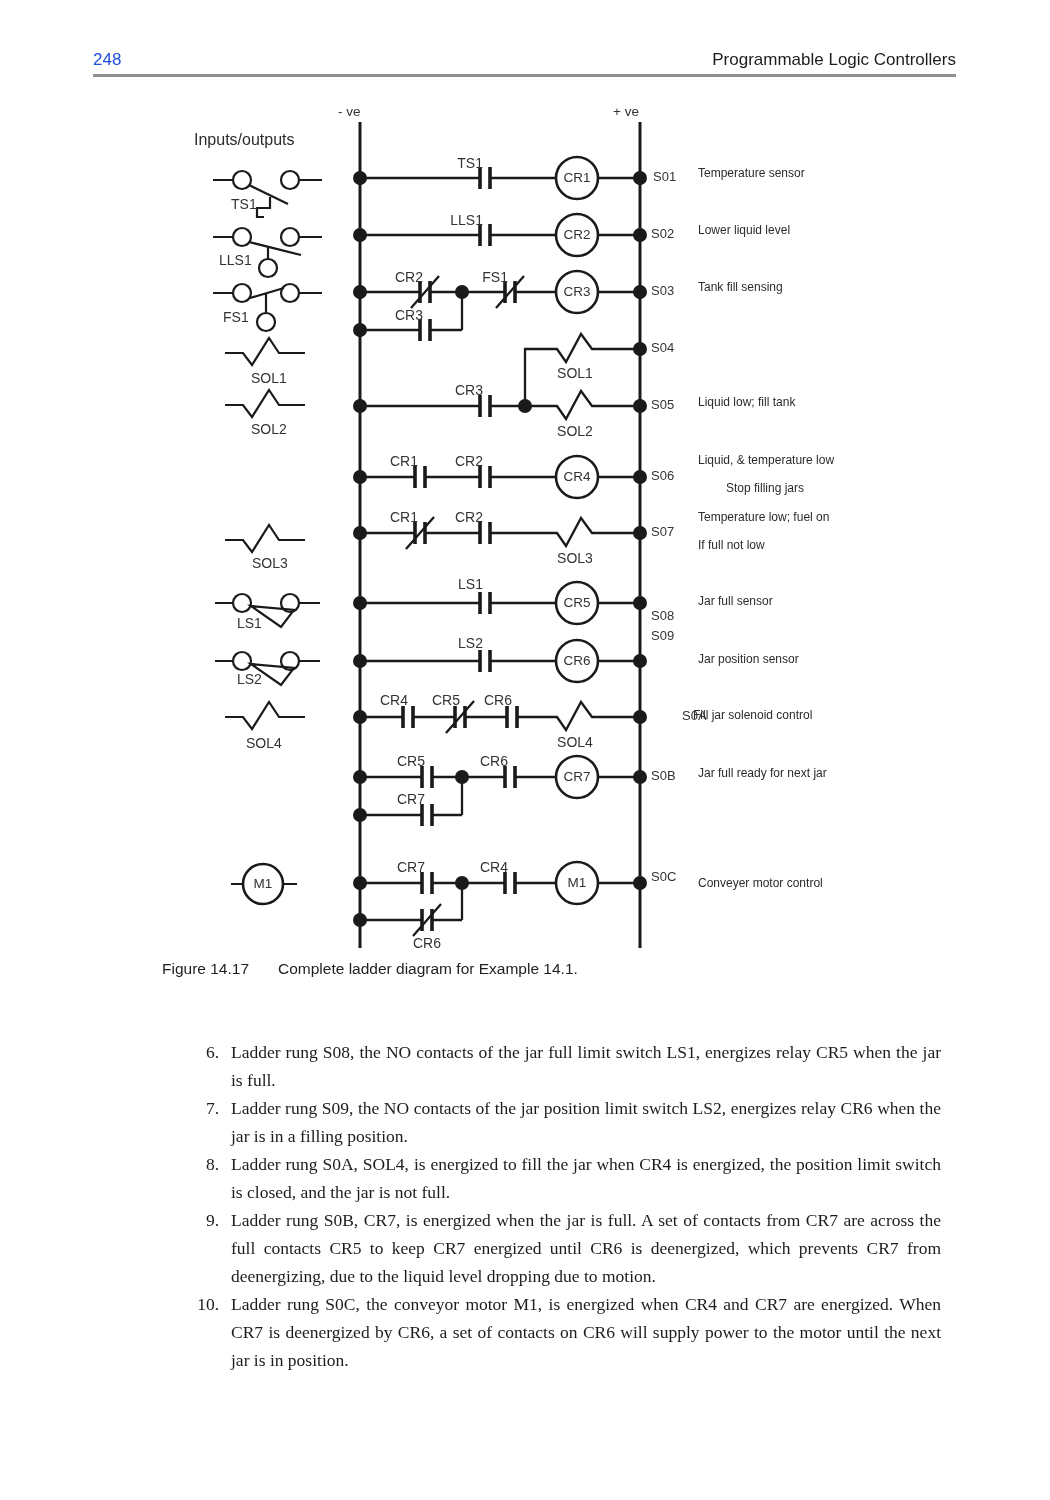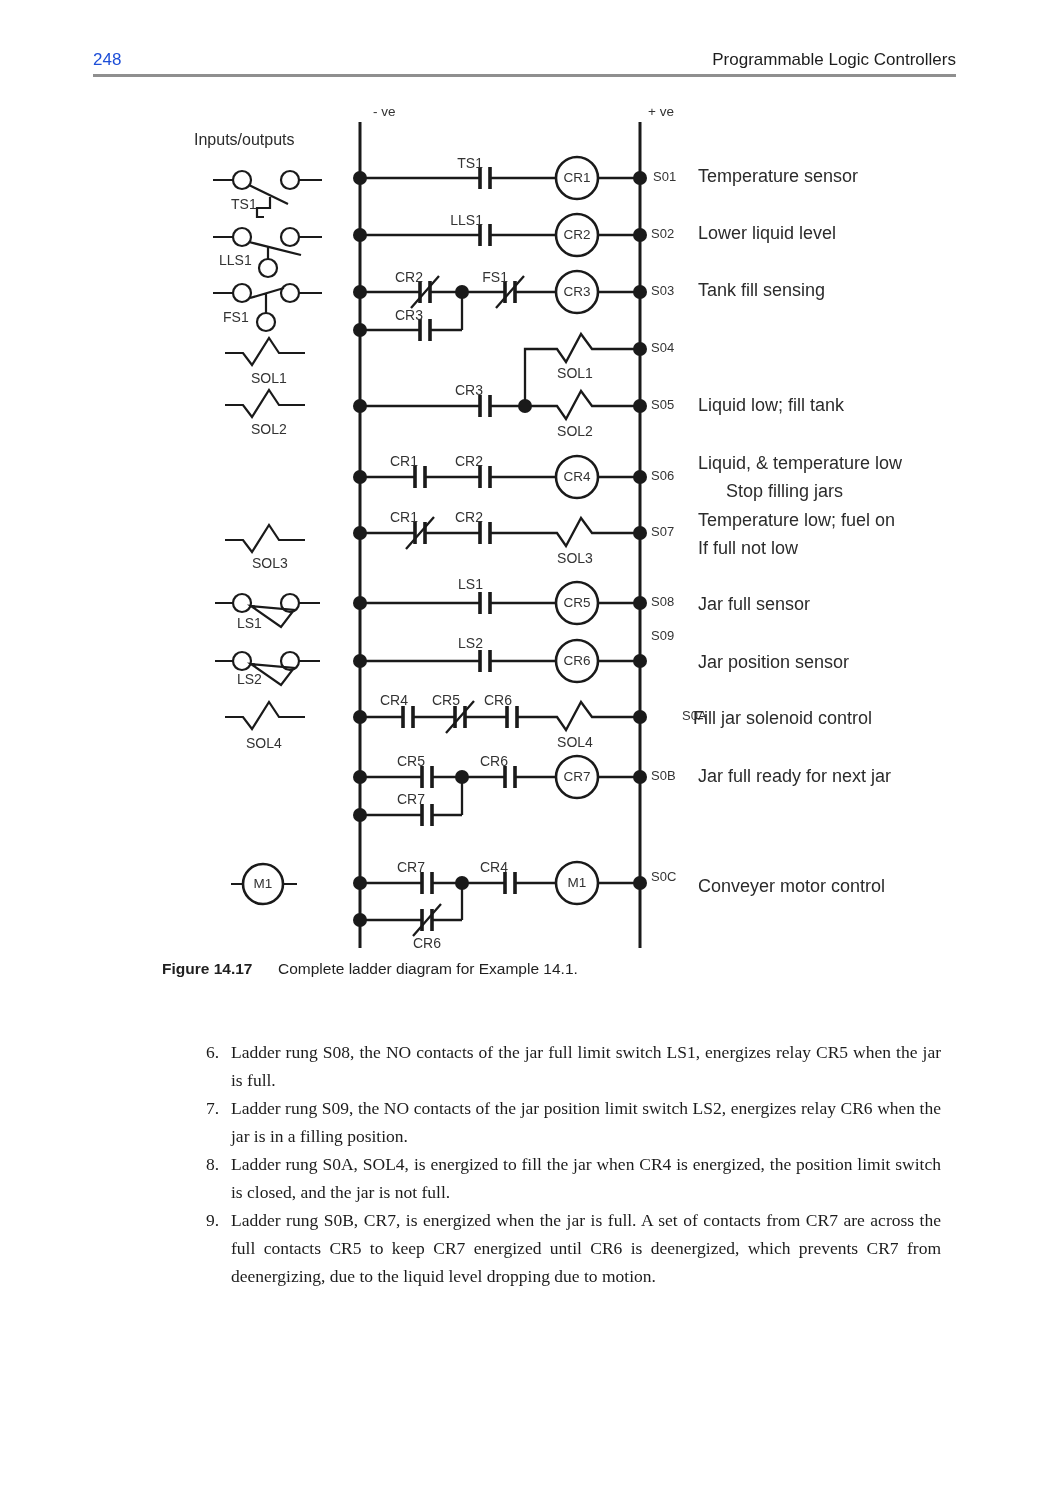--- a/index.html
+++ b/index.html
@@ -11,30 +11,30 @@
     font-family:"Liberation Sans", sans-serif;
     color:#222;
   }
   .abs{position:absolute;white-space:nowrap;}
   
   .page-num{left:93px;top:50px;font-size:17px;color:#1d4ed8;}
   .header-title{right:94px;top:50px;font-size:17px;color:#1d1d1d;}
   .header-rule{left:93px;top:74px;width:863px;height:3px;background:#8f8f8f;}
   
   .dl{font-size:14px;color:#333;}
-  .rail-lab{font-size:13.5px;color:#333;margin-left:35px;}
+  .rail-lab{font-size:13.5px;color:#333;}
   .io-head{font-size:16px;color:#2b2b2b;}
   .clab{width:48px;text-align:right;font-size:14px;color:#333;}
   .coil-lab{width:48px;text-align:center;font-size:13.5px;color:#333;}
   .sol-lab{width:48px;text-align:center;font-size:14px;color:#333;}
   .rid{font-size:13px;color:#333;}
-  .rdesc{font-size:18px;color:#2b2b2b;}
+  .rdesc{font-size:12px;color:#2b2b2b;}
   svg.lineart{position:absolute;left:0;top:0;}
   
-  .cap-label{left:162px;top:960px;font-size:15.5px;font-weight:bold;color:#1f1f1f;}
+  .cap-label{left:162px;top:960px;font-size:15.5px;font-weight:normal;color:#1f1f1f;}
   .cap-text{left:278px;top:960px;font-size:15.5px;color:#1f1f1f;}
   
   .list{
     position:absolute;left:183px;top:1038px;width:758px;
     font-family:"Liberation Serif", serif;
     font-size:17.5px;line-height:28px;color:#1c1c1c;
   }
   .list-item{display:flex;}
   .list-item .num{width:36px;text-align:right;padding-right:12px;flex:none;}
   .list-item .txt{flex:1;text-align:justify;}
@@ -230,21 +230,21 @@
   <span class="abs sol-lab" style="left:551px;top:550px">SOL3</span>
   <span class="abs sol-lab" style="left:551px;top:734px">SOL4</span>
 
   <span class="abs rid" style="left:653px;top:169px">S01</span>
   <span class="abs rid" style="left:651px;top:226px">S02</span>
   <span class="abs rid" style="left:651px;top:283px">S03</span>
   <span class="abs rid" style="left:651px;top:340px">S04</span>
   <span class="abs rid" style="left:651px;top:397px">S05</span>
   <span class="abs rid" style="left:651px;top:468px">S06</span>
   <span class="abs rid" style="left:651px;top:524px">S07</span>
-  <span class="abs rid" style="left:651px;top:594px">S08</span>
+  <span class="abs rid" style="left:651px;top:608px">S08</span>
   <span class="abs rid" style="left:651px;top:628px">S09</span>
   <span class="abs rid" style="left:682px;top:708px">S0A</span>
   <span class="abs rid" style="left:651px;top:768px">S0B</span>
   <span class="abs rid" style="left:651px;top:869px">S0C</span>
 
   <span class="abs rdesc" style="left:698px;top:166px">Temperature sensor</span>
   <span class="abs rdesc" style="left:698px;top:223px">Lower liquid level</span>
   <span class="abs rdesc" style="left:698px;top:280px">Tank fill sensing</span>
   <span class="abs rdesc" style="left:698px;top:395px">Liquid low; fill tank</span>
   <span class="abs rdesc" style="left:698px;top:453px">Liquid, &amp; temperature low</span>
@@ -270,15 +270,19 @@
       <span class="txt">Ladder rung S09, the NO contacts of the jar position limit switch LS2, energizes relay CR6 when the jar is in a filling position.</span>
     </div>
     <div class="list-item">
       <span class="num">8.</span>
       <span class="txt">Ladder rung S0A, SOL4, is energized to fill the jar when CR4 is energized, the position limit switch is closed, and the jar is not full.</span>
     </div>
     <div class="list-item">
       <span class="num">9.</span>
       <span class="txt">Ladder rung S0B, CR7, is energized when the jar is full. A set of contacts from CR7 are across the full contacts CR5 to keep CR7 energized until CR6 is deenergized, which prevents CR7 from deenergizing, due to the liquid level dropping due to motion.</span>
     </div>
+    <div class="list-item">
+      <span class="num">10.</span>
+      <span class="txt">Ladder rung S0C, the conveyor motor M1, is energized when CR4 and CR7 are energized. When CR7 is deenergized by CR6, a set of contacts on CR6 will supply power to the motor until the next jar is in position.</span>
+    </div>
   </div>
 
 </div>
 
 </body></html>

